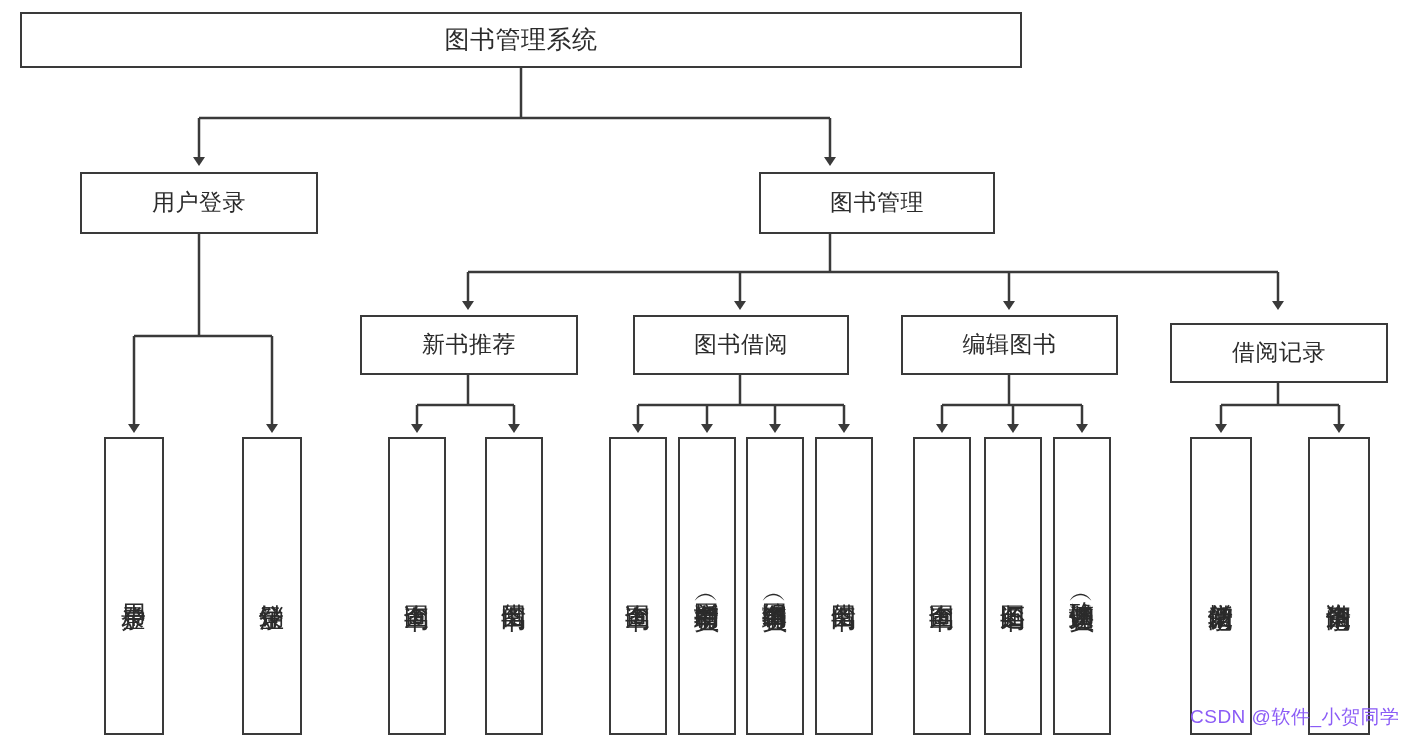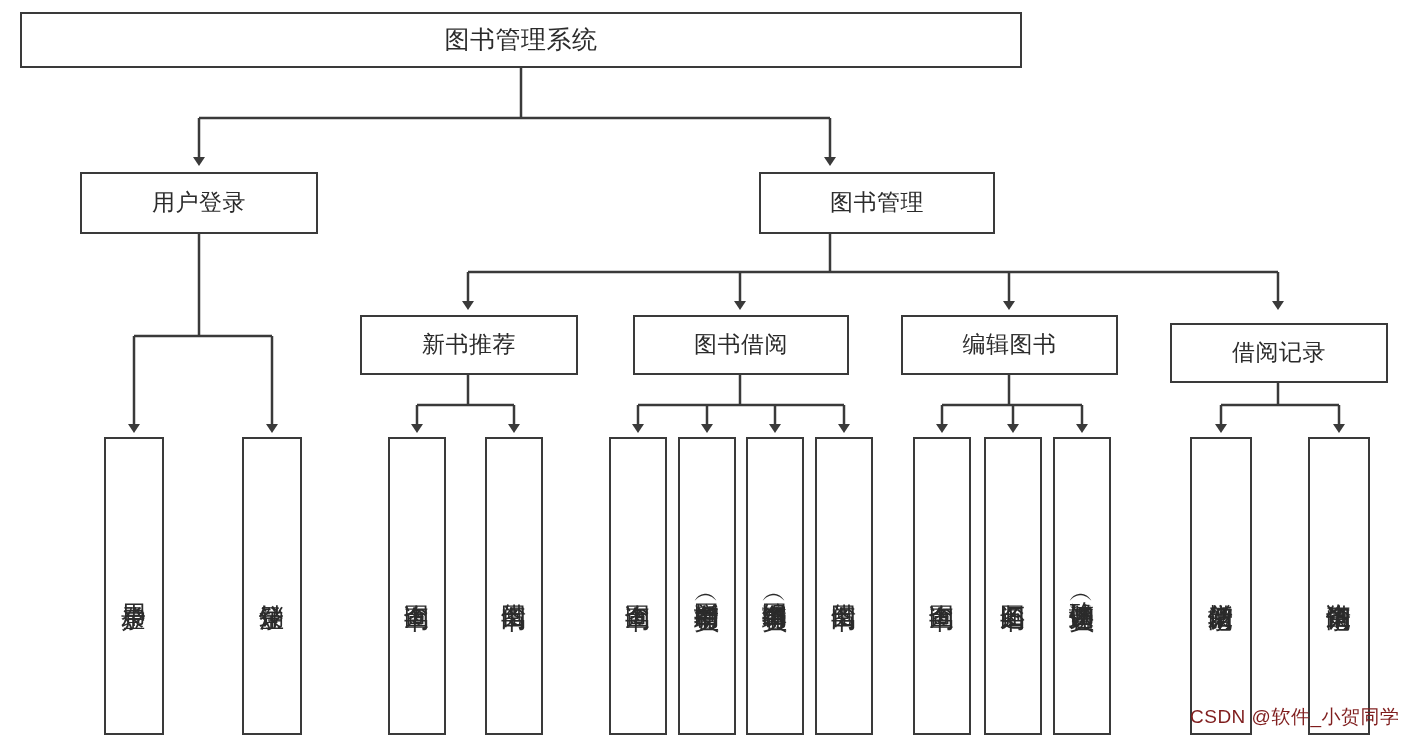--- a/index.html
+++ b/index.html
@@ -55,21 +55,21 @@
   .node.vert .node-label {
     writing-mode: vertical-rl;
     text-orientation: upright;
     font-size: 25px;
     line-height: 1.12;
     letter-spacing: 1px;
     max-height: 262px;
   }
   .watermark {
     position: absolute;
-    color: #7f1d1d;
+    color: #8b5cf6;
     font-size: 19px;
     white-space: nowrap;
     letter-spacing: 0.5px;
     pointer-events: none;
   }
 </style>
 </head>
 <body>
 
 <div id="diagram-root">

